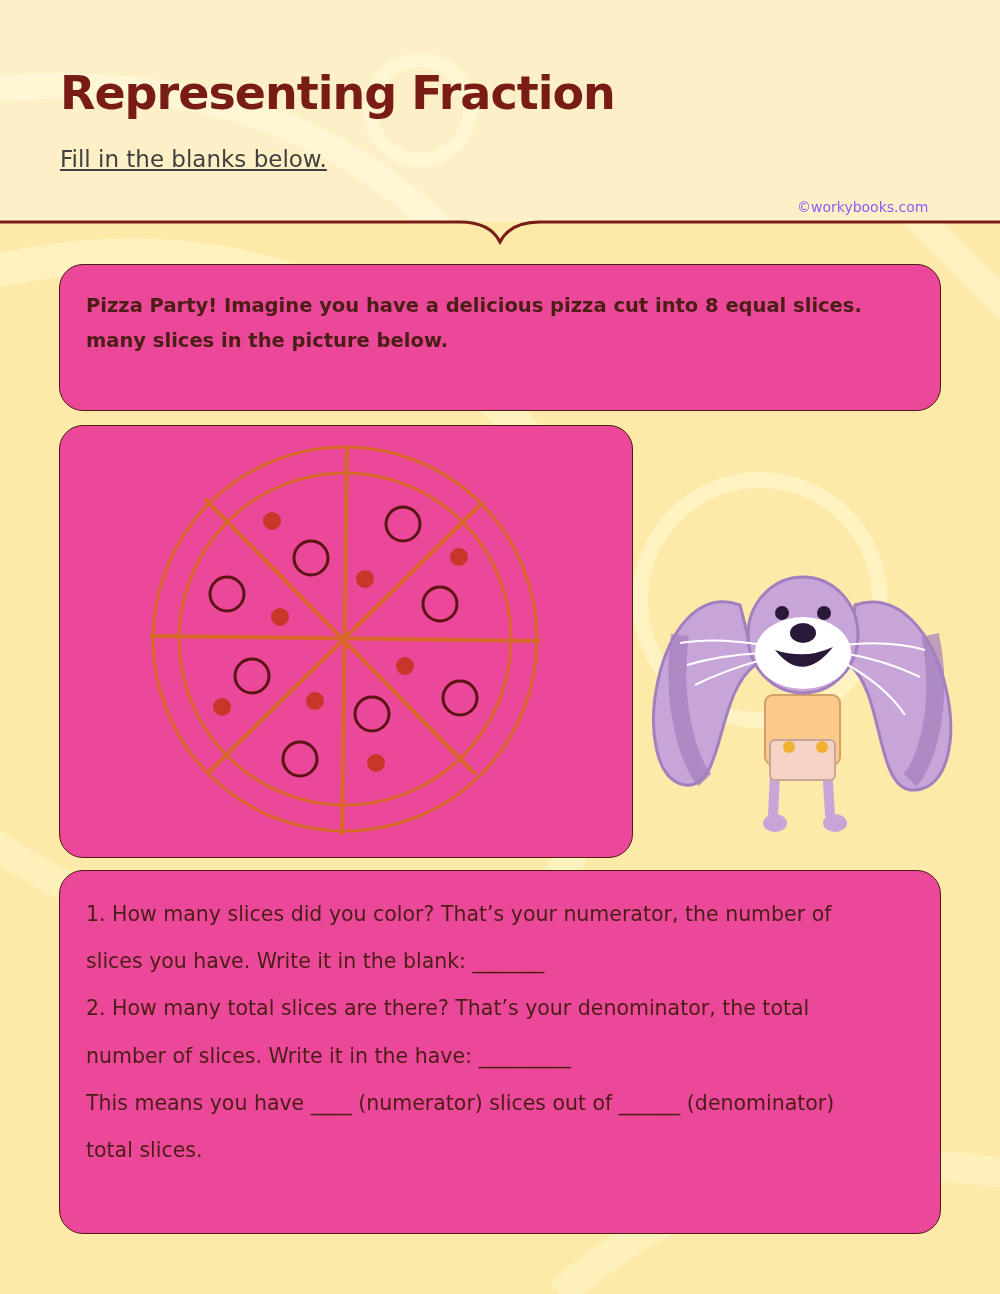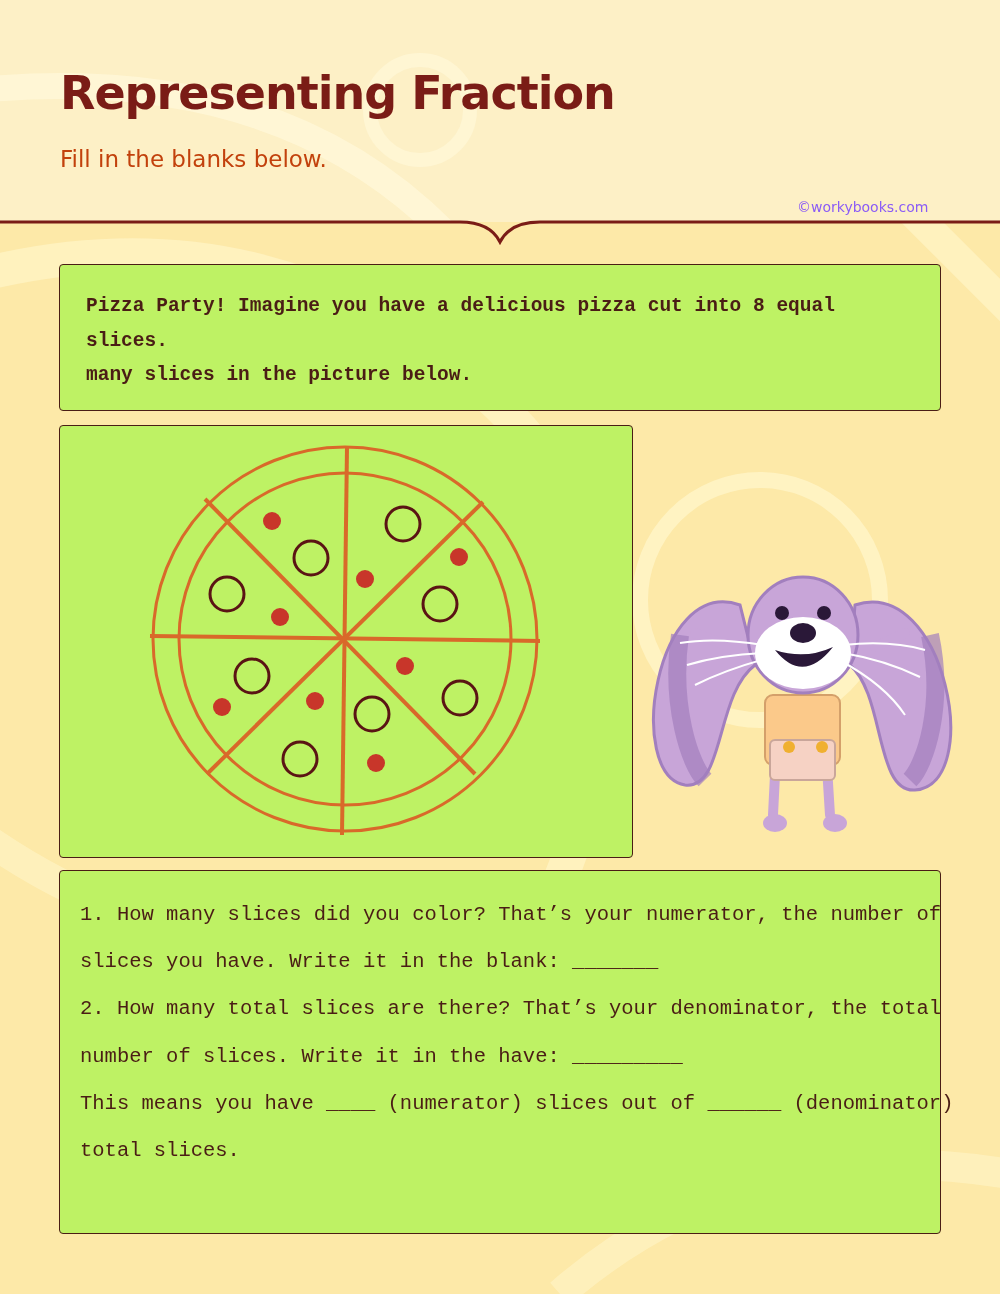--- a/index.html
+++ b/index.html
@@ -2,30 +2,30 @@
 <html><head>
 <meta charset="utf-8">
 <style>
   html,body{margin:0;padding:0;}
   body{width:1000px;height:1294px;position:relative;overflow:hidden;
     background:#fde9a8;font-family:"DejaVu Sans","Liberation Sans",sans-serif;color:#5a1a14;}
   .bg-swirl{position:absolute;inset:0;pointer-events:none;}
   .header{position:absolute;left:0;top:0;width:1000px;height:222px;background:#fdf0c6;}
   .title{position:absolute;left:60px;top:66px;font-family:"DejaVu Sans",sans-serif;font-weight:bold;
     font-size:46px;color:#7a1c16;letter-spacing:-1px;}
-  .subtitle{position:absolute;left:60px;top:146px;font-size:23px;color:#c2410c;}
+  .subtitle{position:absolute;left:60px;top:146px;font-size:23px;color:#404040;text-decoration:underline;}
   .copyright{position:absolute;left:797px;top:199px;font-size:14px;color:#8b5cf6;}
   .divider{position:absolute;left:0;top:210px;width:1000px;height:40px;}
-  .card{position:absolute;background:#bef264;border:1.5px solid #4a1d15;border-radius:4px;box-sizing:border-box;font-family:Liberation Mono, monospace;}
+  .card{position:absolute;background:#ec4899;border:1.5px solid #4a1d15;border-radius:24px;box-sizing:border-box;}
   .intro{left:59px;top:264px;width:882px;height:147px;padding:24px 26px;}
   .intro p{margin:0;font-size:19.5px;line-height:34.5px;font-weight:bold;color:#4a1d15;}
   .pizza-card{left:59px;top:425px;width:574px;height:433px;}
   .pizza-svg{position:absolute;left:85px;top:18px;}
   .bunny{position:absolute;left:645px;top:555px;}
-  .questions{left:59px;top:870px;width:882px;height:364px;padding:20px 20px;}
+  .questions{left:59px;top:870px;width:882px;height:364px;padding:20px 26px;}
   .q-line{font-size:20.5px;line-height:47.2px;color:#4a1d15;white-space:nowrap;}
 </style>
 </head>
 <body>
 
 <svg class="bg-swirl" width="1000" height="1294">
   <path d="M-40 280 Q250 200 470 380 T560 880" stroke="#fff5c8" stroke-width="34" fill="none" opacity="0.7"></path>
   <path d="M700 0 Q900 200 1040 340" stroke="#fff5c8" stroke-width="30" fill="none" opacity="0.7"></path>
   <circle cx="760" cy="600" r="120" stroke="#fff5c8" stroke-width="16" fill="none" opacity="0.8"></circle>
   <path d="M-40 820 Q200 1000 420 900" stroke="#fff5c8" stroke-width="30" fill="none" opacity="0.6"></path>

